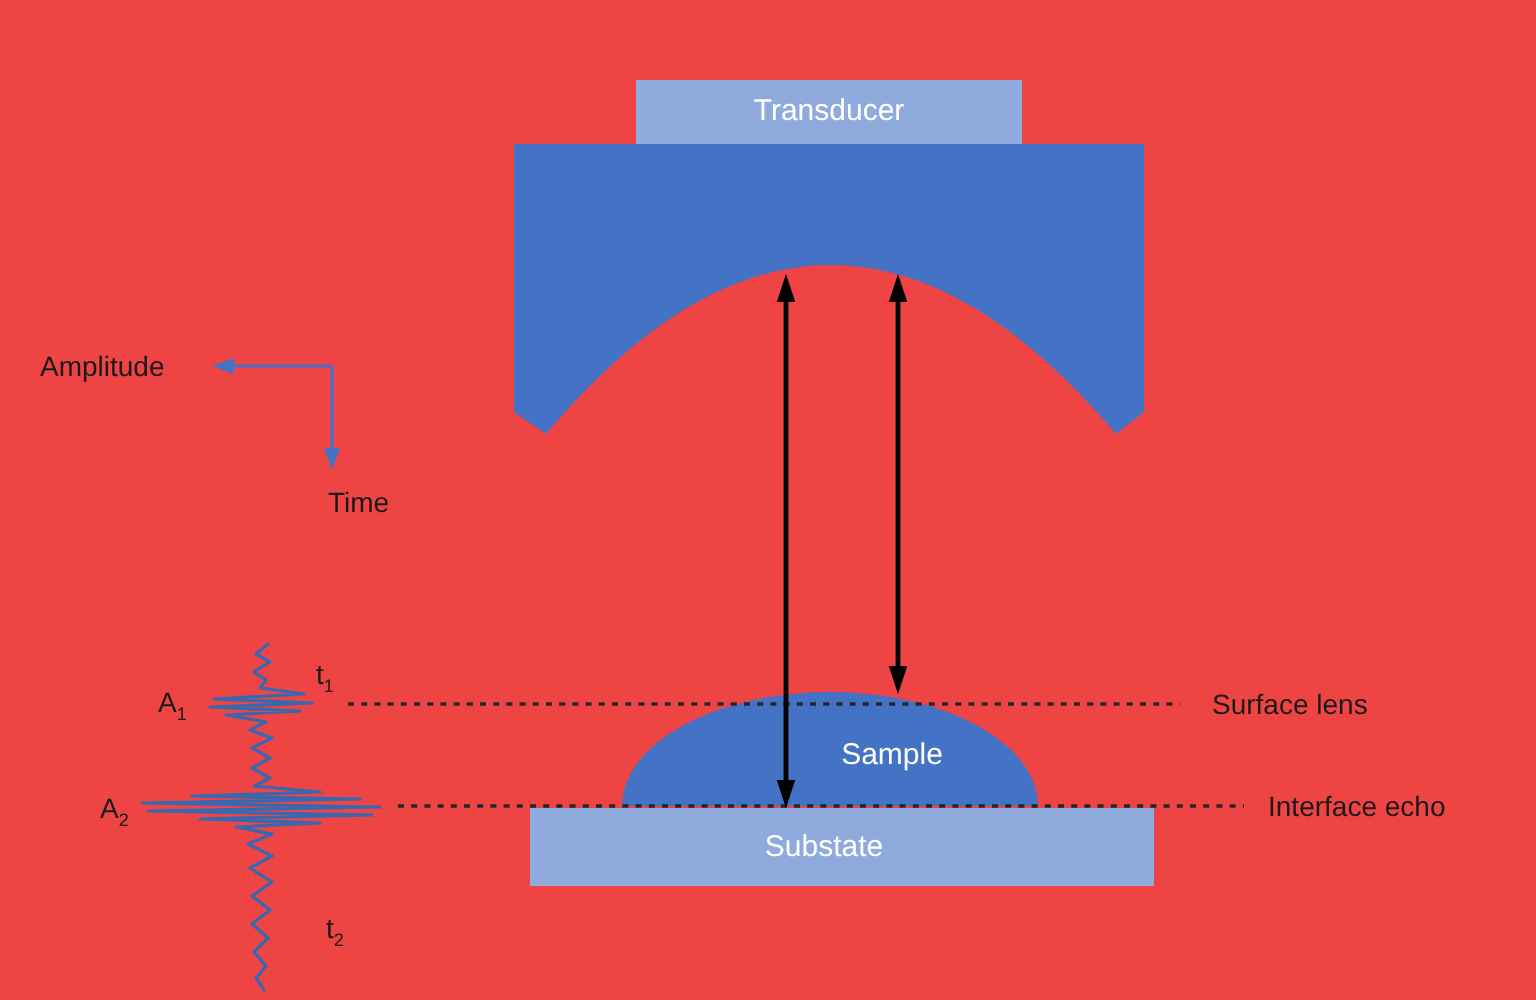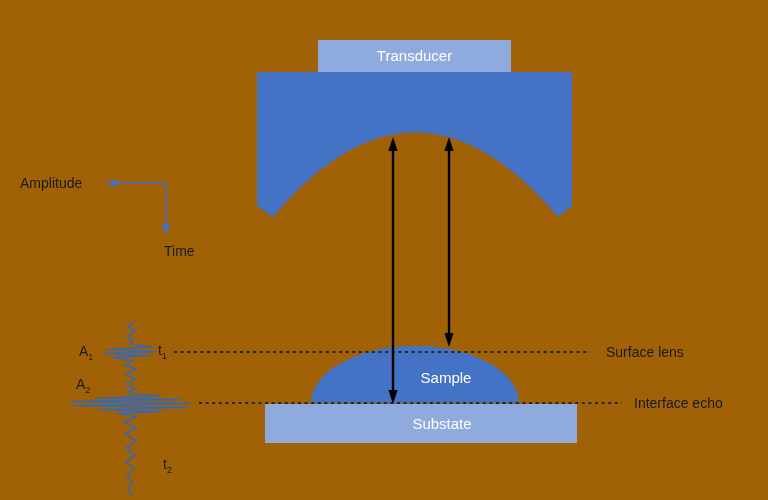--- a/index.html
+++ b/index.html
@@ -6,21 +6,21 @@
     --shape_blue:#4472C4;
     --light_blue:#8FAADC;
     --waveform_blue:#3868B0;
     --axis_blue:#4472C4;
     --line_dark:#262626;
     --text_dark:#1a1a1a;
     --label_white:#ffffff;
   }
   html,body{margin:0;padding:0;background:#fff;}
   .stage{
-    position:relative;width:768px;height:500px;background:#a16207;overflow:hidden;
+    position:relative;width:768px;height:500px;background:#ef4444;overflow:hidden;
     font-family:"Liberation Sans",sans-serif;color:var(--text_dark);
   }
   .stage svg{position:absolute;left:0;top:0;}
   .lbl{position:absolute;line-height:1;white-space:nowrap;}
   .shape-lbl{color:var(--label_white);font-size:15px;text-align:center;}
   .anno-lbl{color:var(--text_dark);font-size:14px;}
   .sig-lbl{color:var(--text_dark);font-size:14px;}
   .sig-lbl sub{font-size:9px;}
   .fill-blue{fill:var(--shape_blue);}
   .fill-light{fill:var(--light_blue);}
@@ -69,26 +69,26 @@
 
     <path class="wave" d="M 134 322 L 128 327 L 135 331 L 127 336 L 133 340 L 130 344
              L 152 347 L 107 349.5 L 156 351.5 L 105 353.5 L 150 355.5 L 113 357.5
              L 133 361 L 125 365 L 136 369 L 126 374 L 135 379 L 126 384 L 135 389 L 127 393
              L 160 396 L 96 398 L 180 399.5 L 71 401.5 L 190 403.5 L 74 405.5 L 186 407.5 L 100 409.5 L 160 411.5 L 118 413.5
              L 136 417 L 124 422 L 136 428 L 125 434 L 136 441 L 126 448 L 135 455 L 126 462 L 134 469 L 127 476 L 133 483 L 128 489 L 132 495"></path>
   </svg>
 
   <div class="lbl shape-lbl" style="left:318px;top:48px;width:193px;">Transducer</div>
   <div class="lbl shape-lbl" style="left:418px;top:370px;width:56px;">Sample</div>
-  <div class="lbl shape-lbl" style="left:280px;top:416px;width:324px;">Substate</div>
+  <div class="lbl shape-lbl" style="left:250px;top:416px;width:324px;">Substate</div>
 
   <div class="lbl anno-lbl" style="left:606px;top:345px;">Surface lens</div>
   <div class="lbl anno-lbl" style="left:634px;top:396px;text-align:right;">Interface echo</div>
 
   <div class="lbl anno-lbl" style="left:20px;top:176px;">Amplitude</div>
   <div class="lbl anno-lbl" style="left:164px;top:244px;">Time</div>
 
   <div class="lbl sig-lbl" style="left:79px;top:344px;"><span>A</span><sub>1</sub></div>
-  <div class="lbl sig-lbl" style="left:158px;top:343px;text-align:right;"><span>t</span><sub>1</sub></div>
-  <div class="lbl sig-lbl" style="left:50px;top:377px;margin-left:26px;"><span>A</span><sub>2</sub></div>
+  <div class="lbl sig-lbl" style="left:158px;top:330px;text-align:right;"><span>t</span><sub>1</sub></div>
+  <div class="lbl sig-lbl" style="left:50px;top:397px;"><span>A</span><sub>2</sub></div>
   <div class="lbl sig-lbl" style="left:163px;top:413px;margin-top:44px;"><span>t</span><sub>2</sub></div>
 
 </div>
 
 </body></html>

